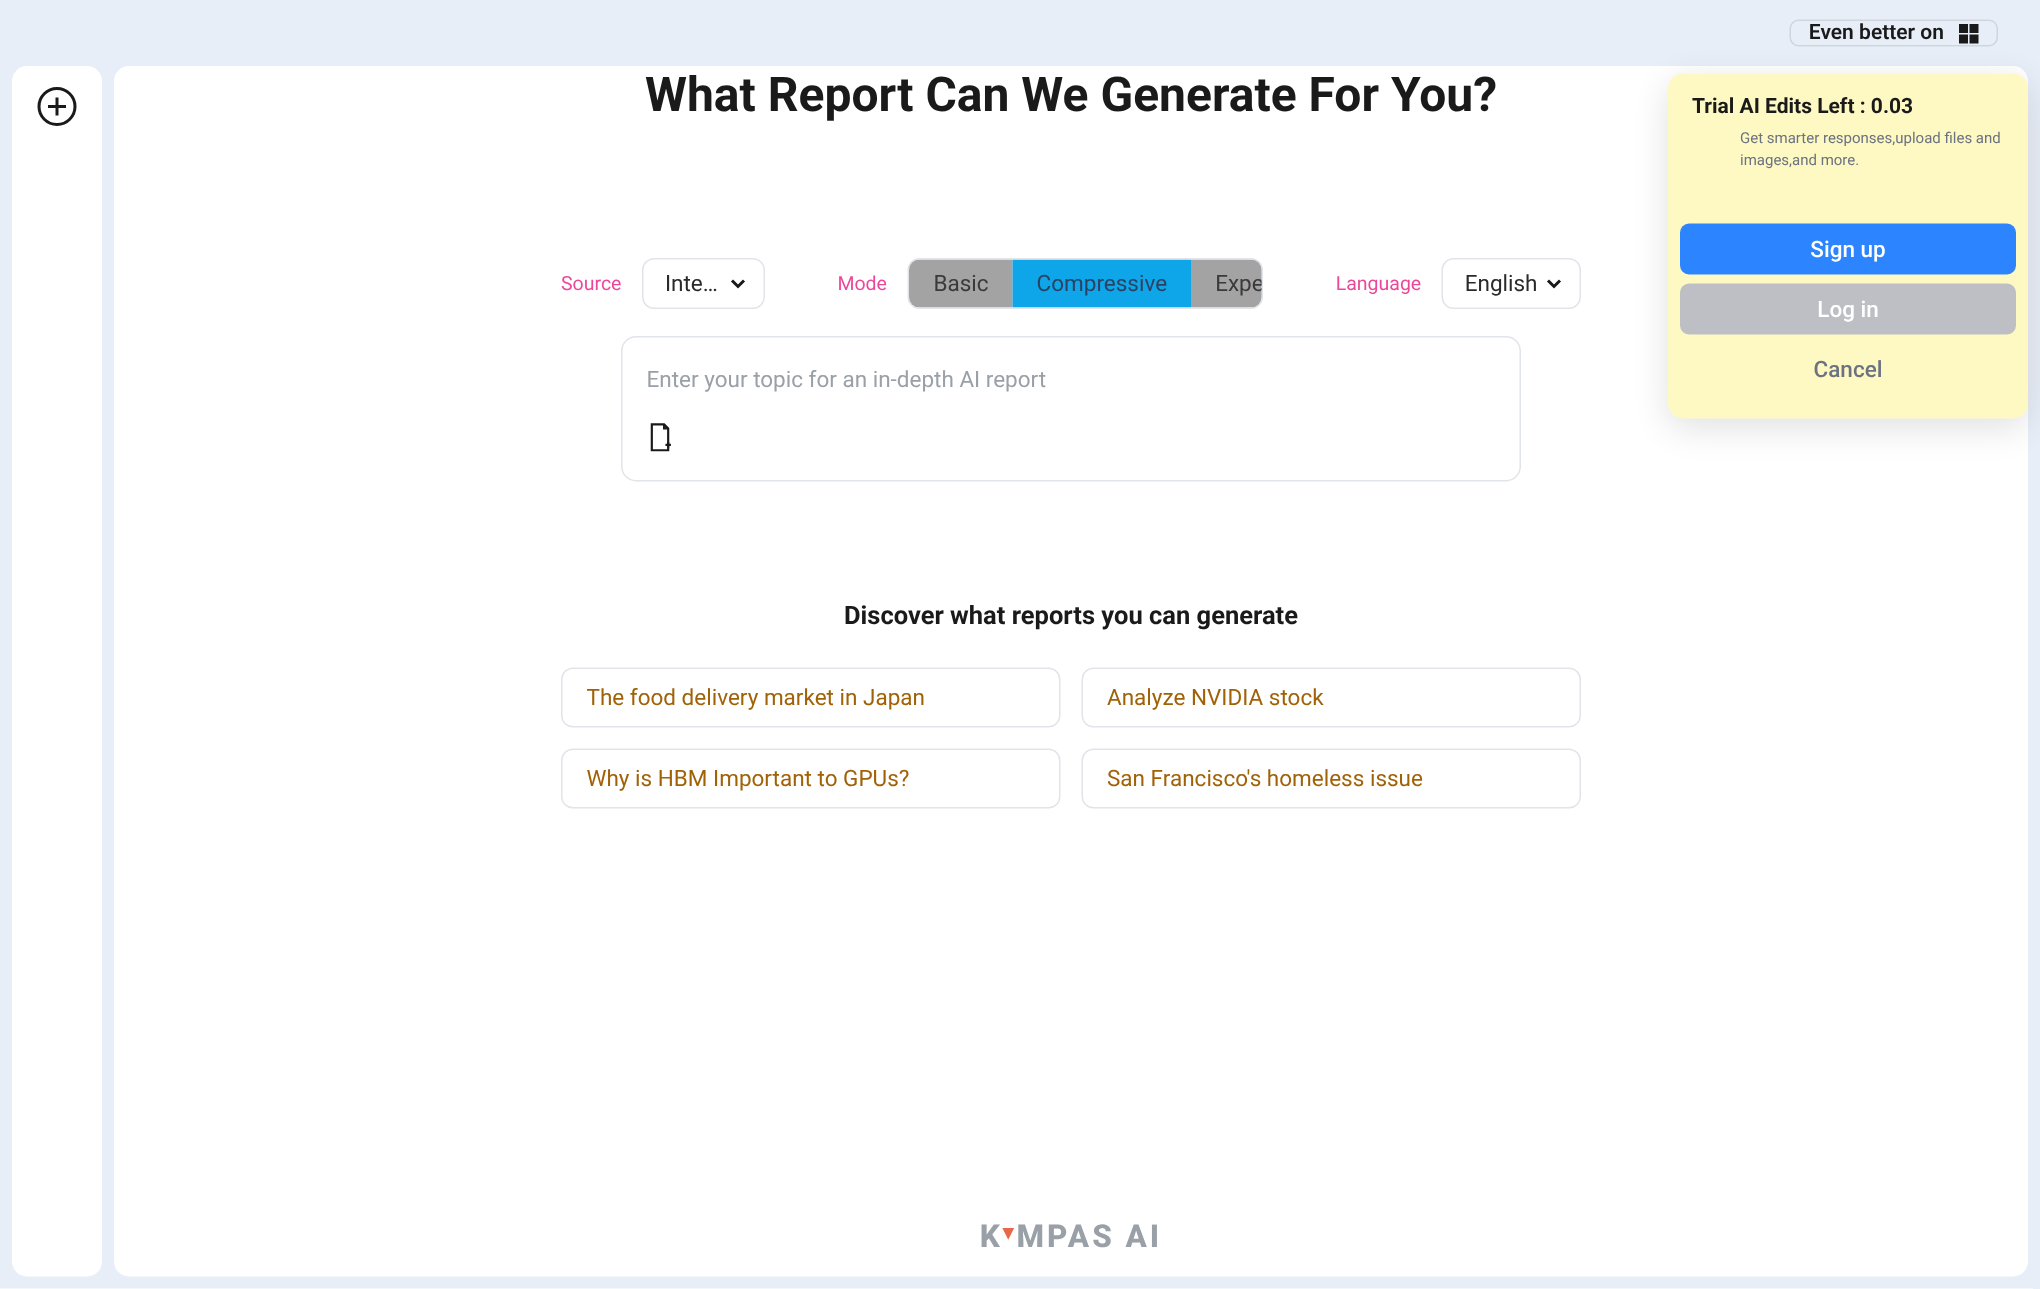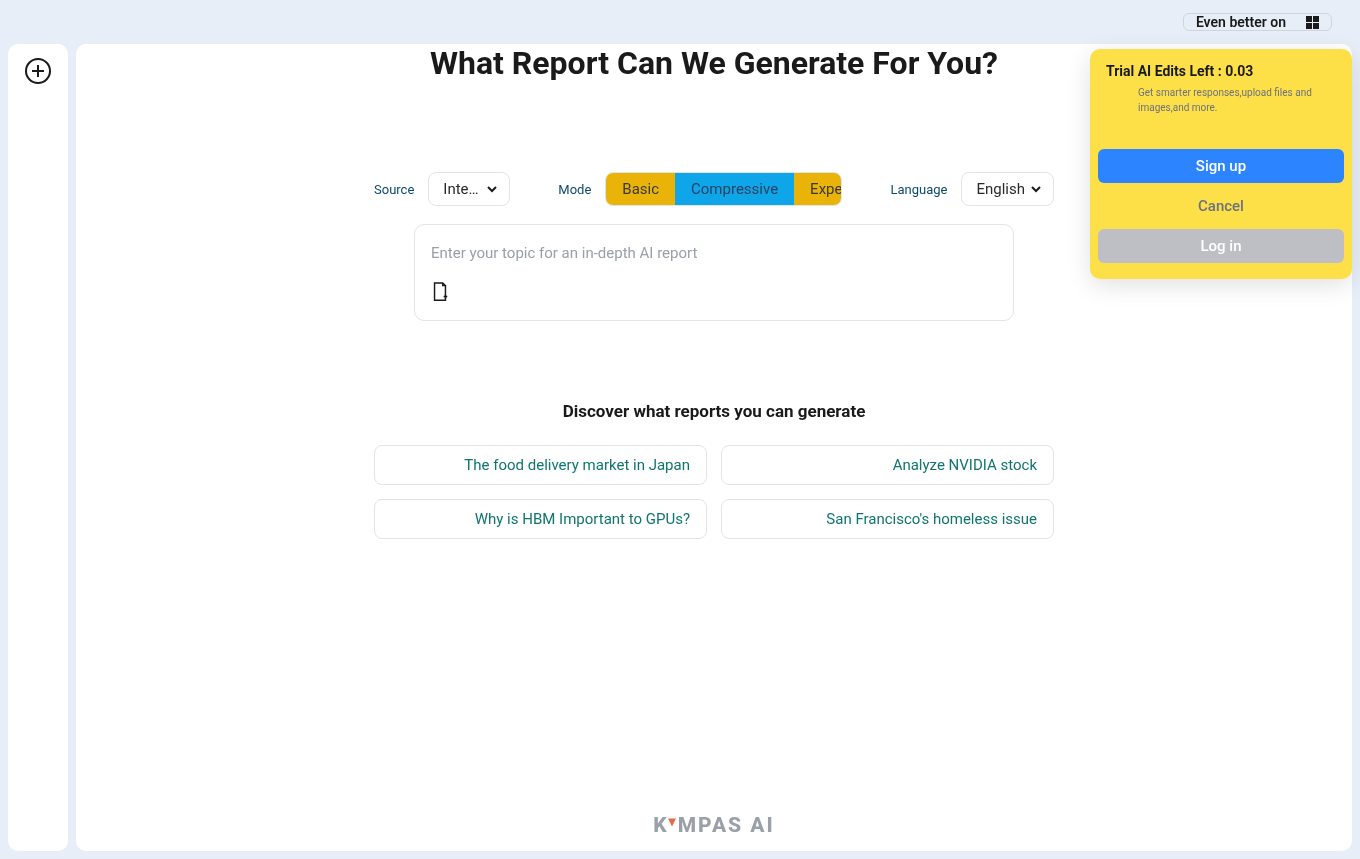--- a/index.html
+++ b/index.html
@@ -25,21 +25,21 @@
     .even-better-btn {
       background: transparent;
       border: 1px solid #d0d5dd;
       border-radius: 6px;
       padding: 0 12px;
       font-size: 14px;
       font-weight: 600;
       color: #1a1a1a;
       display: flex;
       align-items: center;
-      gap: 20px;
+      gap: 10px;
       cursor: pointer;
     }
     .win-icon {
       display: inline-grid;
       grid-template-columns: 6px 6px;
       grid-template-rows: 6px 6px;
       gap: 1px;
     }
     .win-icon span {
       background: #1a1a1a;
@@ -97,21 +97,21 @@
     }
     .controls-row {
       width: 680px;
       display: flex;
       align-items: center;
       gap: 14px;
       margin-bottom: 18px;
     }
     .control-label {
       font-size: 13px;
-      color: #0c4a6e;
+      color: #ec4899;
     }
     .spacer {
       flex: 0 0 20px;
     }
     .dropdown {
       border: 1px solid #e1e4e9;
       border-radius: 8px;
       padding: 7px 10px 7px 14px;
       font-size: 15px;
       color: #2a2a2a;
@@ -138,21 +138,21 @@
     .mode-group {
       border: 1px solid #e1e4e9;
       border-radius: 8px;
       display: flex;
       overflow: hidden;
     }
     .mode-btn {
       padding: 7px 16px;
       font-size: 15px;
       color: #3a3a3a;
-      background: #eab308;
+      background: #a3a3a3;
       border: none;
       cursor: pointer;
     }
     .mode-btn.active {
       background: #0ea5e9;
       color: #2a4365;
     }
     .topic-box {
       width: 600px;
       border: 1px solid #e1e4e9;
@@ -187,23 +187,23 @@
       width: 680px;
       display: grid;
       grid-template-columns: 1fr 1fr;
       gap: 14px;
     }
     .suggestion {
       border: 1px solid #e1e4e9;
       border-radius: 8px;
       padding: 10px 16px;
       font-size: 15px;
-      color: #0f766e;
+      color: #a16207;
       background: #fff;
-      text-align: right;
+      text-align: left;
       cursor: pointer;
     }
     .logo {
       position: absolute;
       bottom: 14px;
       left: 50%;
       transform: translateX(-50%);
       font-size: 21px;
       font-weight: 800;
       letter-spacing: 2px;
@@ -214,22 +214,22 @@
     .logo-accent {
       color: #e8694a;
       display: inline-block;
       transform: translateY(-4px);
       font-size: 14px;
     }
     .popup {
       position: absolute;
       top: 49px;
       right: 8px;
-      width: 262px;
-      background: #fde047;
+      width: 240px;
+      background: #fef9c3;
       border-radius: 10px;
       box-shadow: 0 6px 24px rgba(0,0,0,0.12);
       padding: 14px 8px 10px 8px;
       z-index: 10;
     }
     .popup-title {
       font-size: 14px;
       font-weight: 700;
       color: #1a1a1a;
       padding: 0 8px;
@@ -350,15 +350,15 @@
         <span class="logo-accent">▾</span>
         <span>MPAS AI</span>
     </div>
   </div>
 </div>
 
 <div class="popup">
   <div class="popup-title">Trial AI Edits Left : 0.03</div>
   <div class="popup-text">Get smarter responses,upload files and images,and more.</div>
   <button class="popup-btn primary">Sign up</button>
+  <button class="popup-btn secondary">Log in</button>
   <button class="popup-btn tertiary">Cancel</button>
-  <button class="popup-btn secondary">Log in</button>
 </div>
 
 </body></html>

